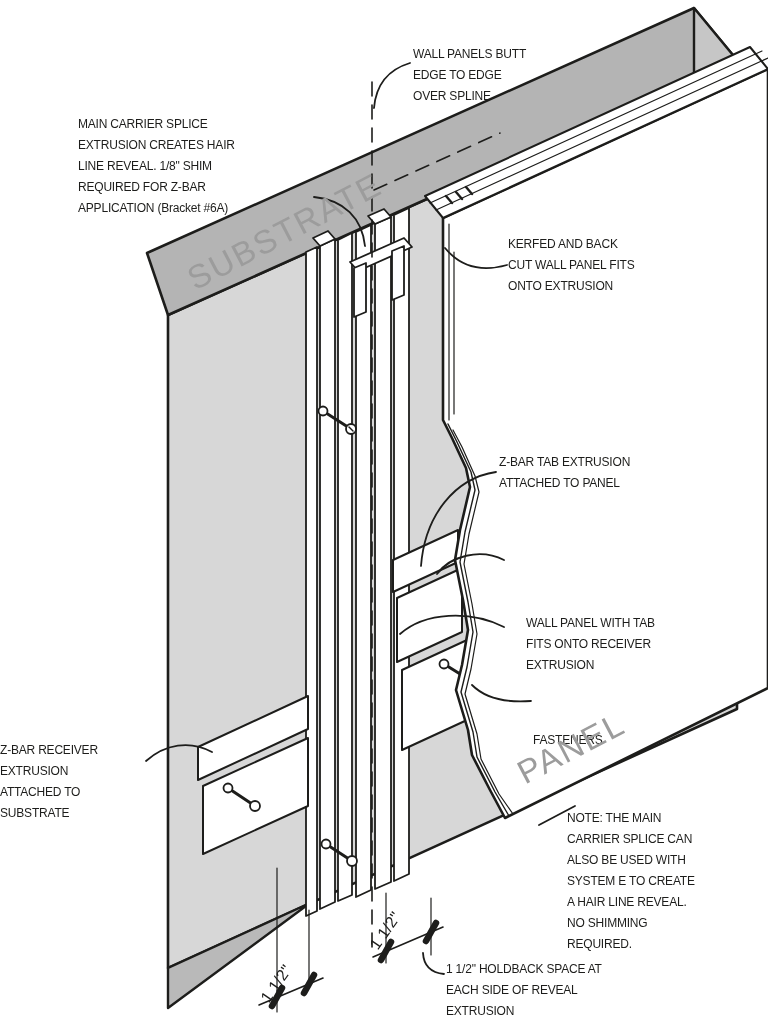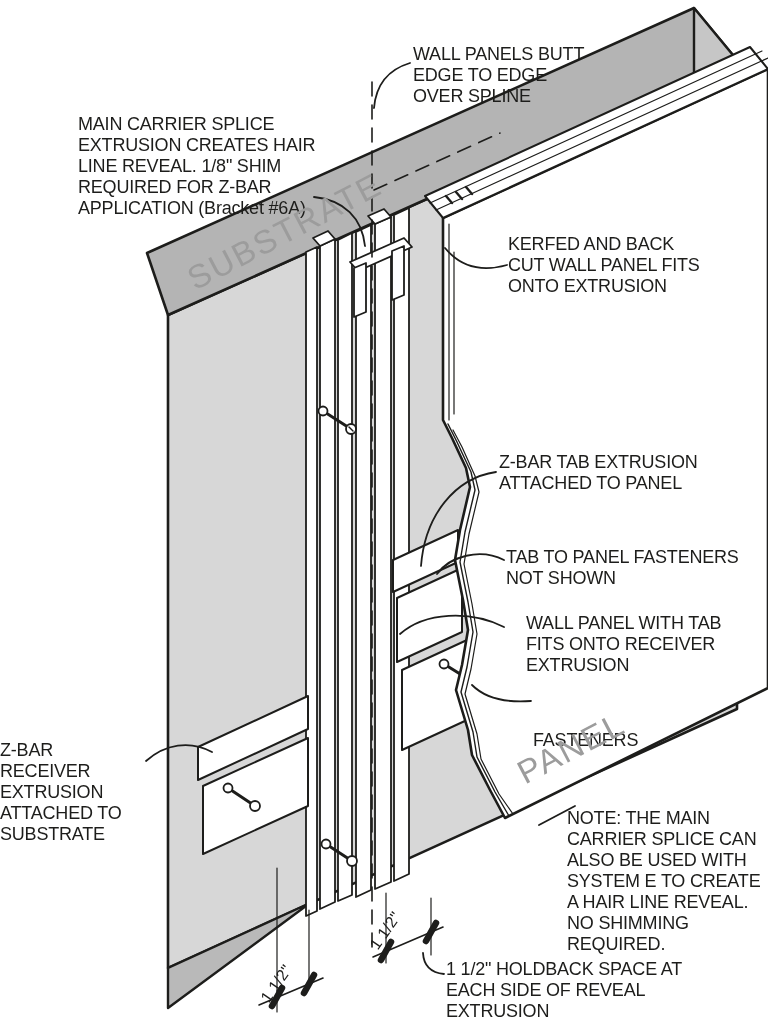--- a/index.html
+++ b/index.html
@@ -1,19 +1,19 @@
 <!DOCTYPE html>
 <html><head>
 <meta charset="utf-8">
 <style>
   html,body{margin:0;padding:0;background:#ffffff;}
   .stage{position:relative;width:768px;height:1024px;background:#ffffff;overflow:hidden;
          font-family:"Liberation Sans", sans-serif;color:#1d1d1b;}
   svg{position:absolute;left:0;top:0;}
-  .callout{position:absolute;white-space:pre-line;font-size:18px;line-height:21px;
+  .callout{position:absolute;white-space:pre-line;font-size:12px;line-height:21px;
            font-weight:500;letter-spacing:-0.2px;color:#1d1d1b;}
   .r{text-align:left;}
   .partlabel{position:absolute;font-size:33px;font-weight:500;letter-spacing:2px;
              color:#9c9c9c;white-space:nowrap;}
   .dimlabel{position:absolute;font-size:16px;font-weight:500;white-space:nowrap;color:#1d1d1b;}
 </style>
 </head>
 <body>
 
 <div class="stage">
@@ -146,22 +146,20 @@
 REQUIRED FOR Z-BAR
 APPLICATION (Bracket #6A)</div>
 
 <div class="callout" style="left:499px;top:452px;">Z-BAR TAB EXTRUSION
 ATTACHED TO PANEL</div>
 
 <div class="callout" style="left:508px;top:234px;">KERFED AND BACK
 CUT WALL PANEL FITS
 ONTO EXTRUSION</div>
 
-<div class="callout" style="left:506px;top:547px;">TAB TO PANEL FASTENERS
-NOT SHOWN</div>
 
 <div class="callout" style="left:526px;top:613px;">WALL PANEL WITH TAB
 FITS ONTO RECEIVER
 EXTRUSION</div>
 
 <div class="callout" style="left:533px;top:686px;margin-top:44px;">FASTENERS</div>
 
 <div class="callout r" style="left:0px;top:740px;width:145px;">Z-BAR RECEIVER
 EXTRUSION
 ATTACHED TO

